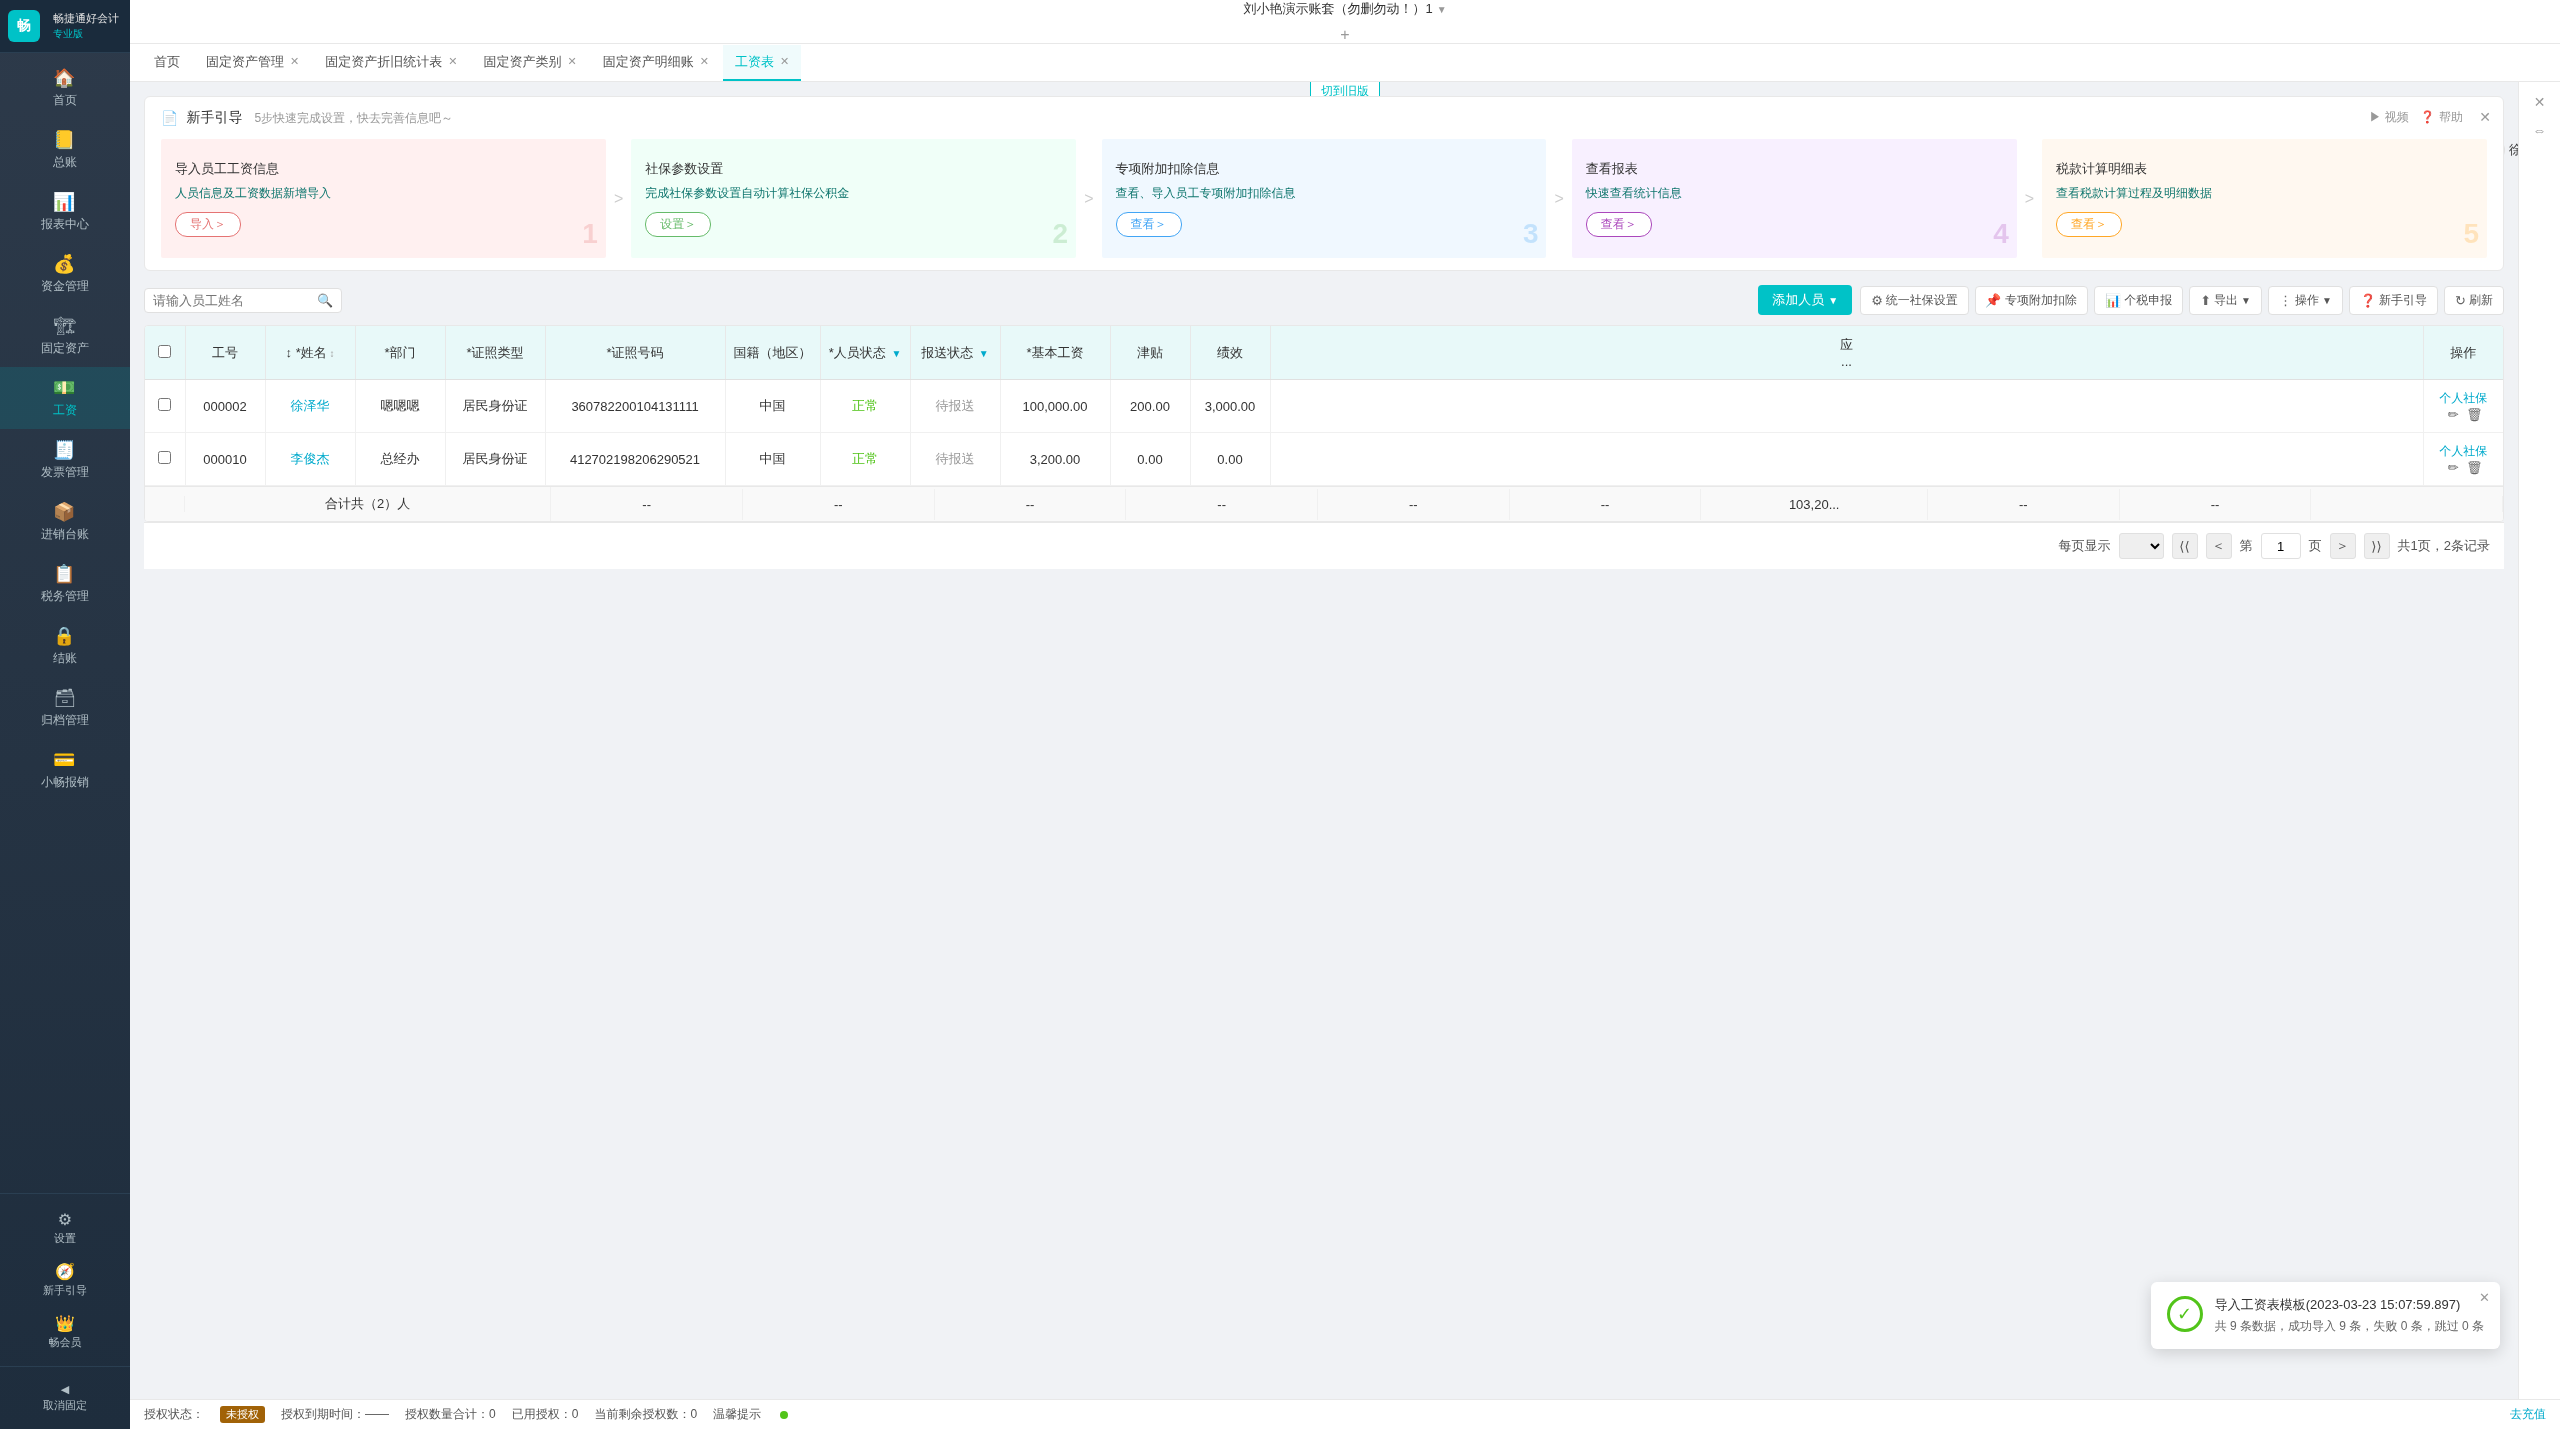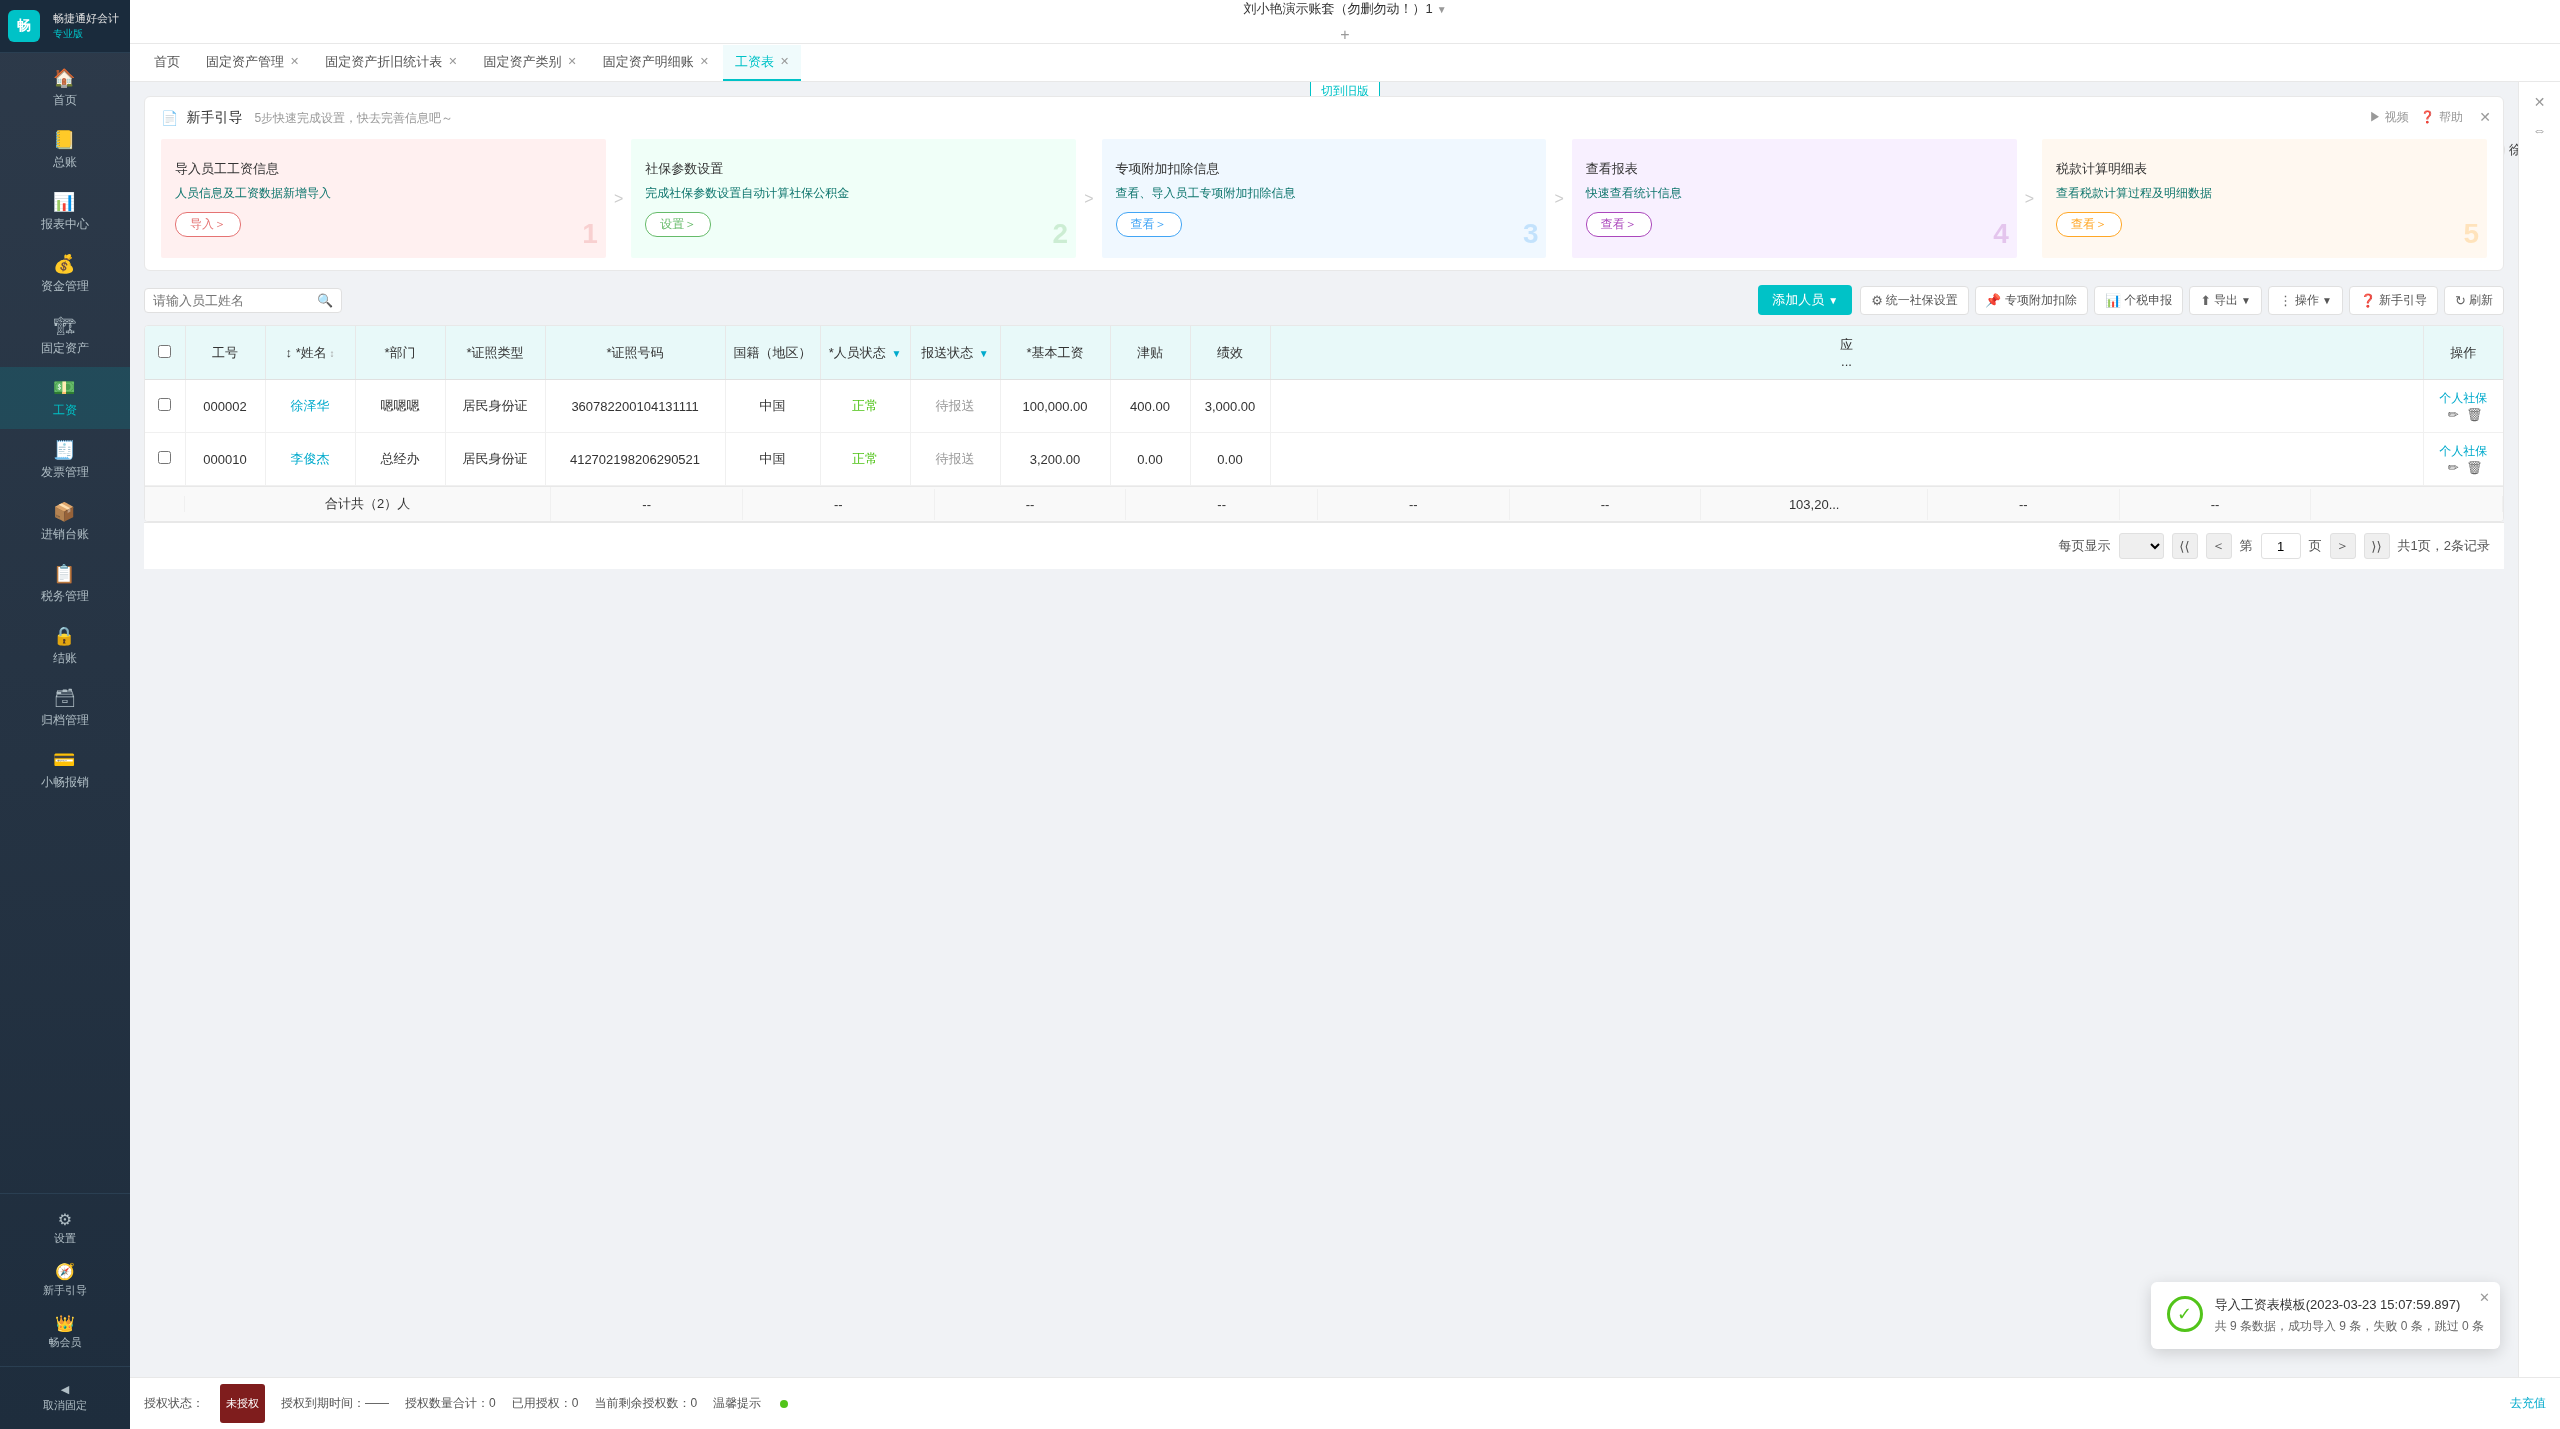--- a/index.html
+++ b/index.html
@@ -268,21 +268,21 @@
       background: #fff;
       border-top: 1px solid #e8e8e8;
       padding: 6px 14px;
       display: flex;
       align-items: center;
       gap: 16px;
       font-size: 12px;
       color: #555;
       flex-shrink: 0;
     }
-    .auth-badge { background: #7f1d1d; color: #fff; padding: 12px 6px; border-radius: 3px; font-size: 11px; }
+    .auth-badge { background: #a16207; color: #fff; padding: 1px 6px; border-radius: 3px; font-size: 11px; }
     .warn-dot { width: 8px; height: 8px; border-radius: 50%; background: #52c41a; display: inline-block; margin-left: 3px; }
     .recharge-link { color: #00aacc; cursor: pointer; margin-left: auto; }
 
     
     .right-panel {
       width: 42px;
       background: #fff;
       border-left: 1px solid #e8e8e8;
       display: flex;
       flex-direction: column;
@@ -619,21 +619,21 @@
     </td>
     <td>000002</td>
     <td class="td-link">徐泽华</td>
     <td>嗯嗯嗯</td>
     <td>居民身份证</td>
     <td>360782200104131111</td>
     <td>中国</td>
     <td class="status-normal">正常</td>
     <td class="status-pending">待报送</td>
     <td>100,000.00</td>
-    <td>400.00</td>
+    <td>200.00</td>
     <td>3,000.00</td>
     <td></td>
     <td>
       <span class="op-link">个人社保</span>
       <span class="op-icon">✏</span>
       <span class="op-icon">🗑</span>
     </td>
   </tr>
               <tr>
     <td class="checkbox-cell">

